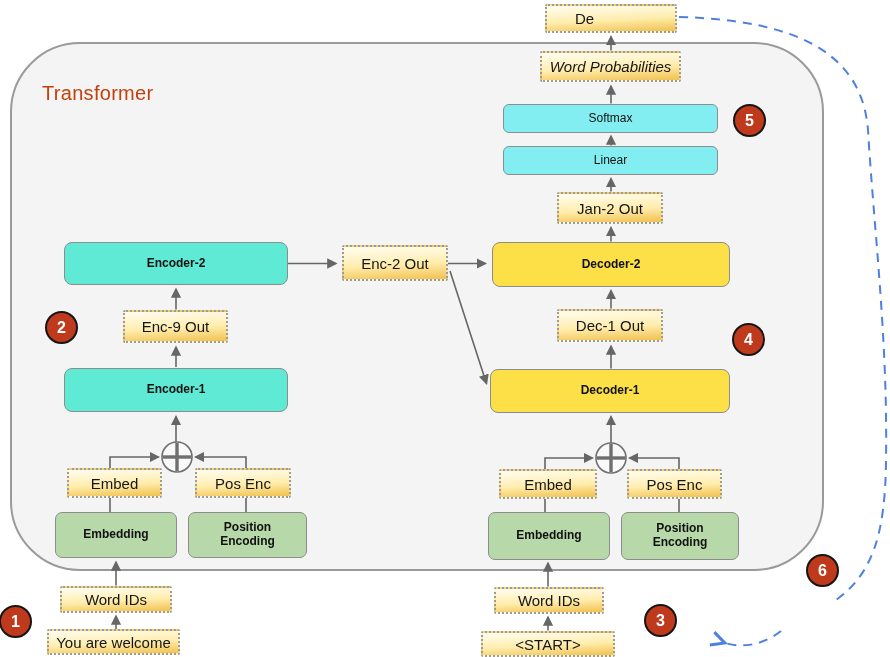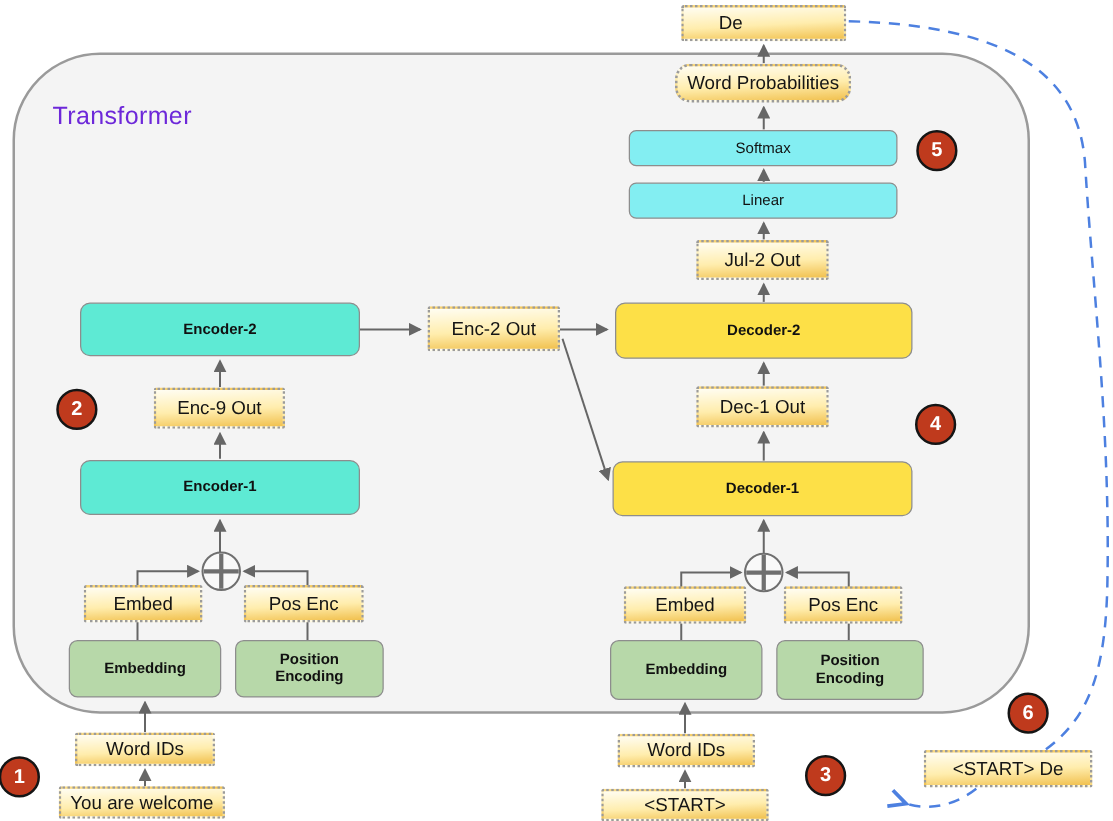--- a/index.html
+++ b/index.html
@@ -7,40 +7,40 @@
     position:relative;width:890px;height:657px;background:#ffffff;overflow:hidden;
     font-family:"Liberation Sans","DejaVu Sans",sans-serif;color:#111;
   }
   
   .transformer-frame{
     position:absolute;left:10px;top:42px;width:814px;height:529px;
     background:#f4f4f4;border:2px solid #9a9a9a;border-radius:70px 70px 70px 70px;
     box-sizing:border-box;
   }
   .frame-title{
-    position:absolute;left:42px;top:82px;font-size:20px;color:#6d28d9;letter-spacing:.3px;
+    position:absolute;left:42px;top:82px;font-size:20px;color:#c2410c;letter-spacing:.3px;
   }
   
   .box{
     position:absolute;box-sizing:border-box;display:flex;align-items:center;justify-content:center;
     border:1.5px solid #8d8d8d;border-radius:8px;font-size:12px;text-align:center;line-height:1.15;
   }
   .bold{font-weight:bold;}
   .blue{background:#5eead4;}
   .purple{background:#fde047;}
   .cyan{background:#83eef2;border-radius:6px;}
   .green{background:#b7d8a9;border-radius:7px;}
   
   .note{
     position:absolute;box-sizing:border-box;display:flex;align-items:center;justify-content:center;
     background:linear-gradient(177deg,#fffdf2 0%,#ffedad 55%,#f1c14f 100%);
     border:2px dotted #9b9b9b;border-radius:2px;font-size:15px;color:#151515;white-space:nowrap;
   }
   .note.left-text{justify-content:flex-start;padding-left:28px;}
-  .note.italic{border-radius:12px;}
+  .note.italic{font-style:italic;}
   
   .step{
     position:absolute;width:33px;height:33px;border-radius:50%;
     background:#bf3a1d;border:2.5px solid #151515;box-sizing:border-box;
     display:flex;align-items:center;justify-content:center;
     color:#fff;font-weight:bold;font-size:16px;
   }
   #connectors{position:absolute;left:0;top:0;pointer-events:none;}
 </style>
 </head>
@@ -122,33 +122,32 @@
   <div class="box cyan" style="left:503px;top:104px;width:215px;height:29px;">Softmax</div>
   <div class="box cyan" style="left:503px;top:146px;width:215px;height:29px;">Linear</div>
 
   <div class="box green bold" style="left:55px;top:512px;width:122px;height:46px;">Embedding</div>
   <div class="box green bold" style="left:188px;top:512px;width:119px;height:46px;padding:0 8px;">Position Encoding</div>
   <div class="box green bold" style="left:488px;top:512px;width:122px;height:48px;">Embedding</div>
   <div class="box green bold" style="left:621px;top:512px;width:118px;height:48px;padding:0 8px;">Position Encoding</div>
 
   <div class="note left-text" style="left:545px;top:4px;width:132px;height:29px;">De</div>
   <div class="note italic" style="left:540px;top:51px;width:141px;height:31px;">Word Probabilities</div>
-  <div class="note" style="left:557px;top:192px;width:106px;height:32px;">Jul-2 Out</div>
+  <div class="note" style="left:557px;top:192px;width:106px;height:32px;">Jan-2 Out</div>
   <div class="note" style="left:557px;top:309px;width:106px;height:33px;">Dec-1 Out</div>
   <div class="note" style="left:342px;top:245px;width:106px;height:36px;">Enc-2 Out</div>
   <div class="note" style="left:123px;top:310px;width:105px;height:33px;">Enc-9 Out</div>
   <div class="note" style="left:67px;top:468px;width:95px;height:30px;">Embed</div>
   <div class="note" style="left:195px;top:468px;width:96px;height:30px;">Pos Enc</div>
   <div class="note" style="left:499px;top:469px;width:98px;height:30px;">Embed</div>
   <div class="note" style="left:627px;top:469px;width:95px;height:30px;">Pos Enc</div>
   <div class="note" style="left:60px;top:586px;width:112px;height:27px;">Word IDs</div>
   <div class="note" style="left:494px;top:587px;width:110px;height:27px;">Word IDs</div>
   <div class="note" style="left:47px;top:629px;width:133px;height:26px;">You are welcome</div>
   <div class="note" style="left:481px;top:631px;width:134px;height:26px;">&lt;START&gt;</div>
-  <div class="note" style="left:739px;top:600px;width:135px;height:30px;">&lt;START&gt; De</div>
 
   <div class="step" style="left:-1px;top:605px;">1</div>
   <div class="step" style="left:45px;top:311px;">2</div>
   <div class="step" style="left:644px;top:604px;">3</div>
   <div class="step" style="left:732px;top:323px;">4</div>
   <div class="step" style="left:733px;top:104px;">5</div>
   <div class="step" style="left:806px;top:554px;">6</div>
 
 </div>
 

